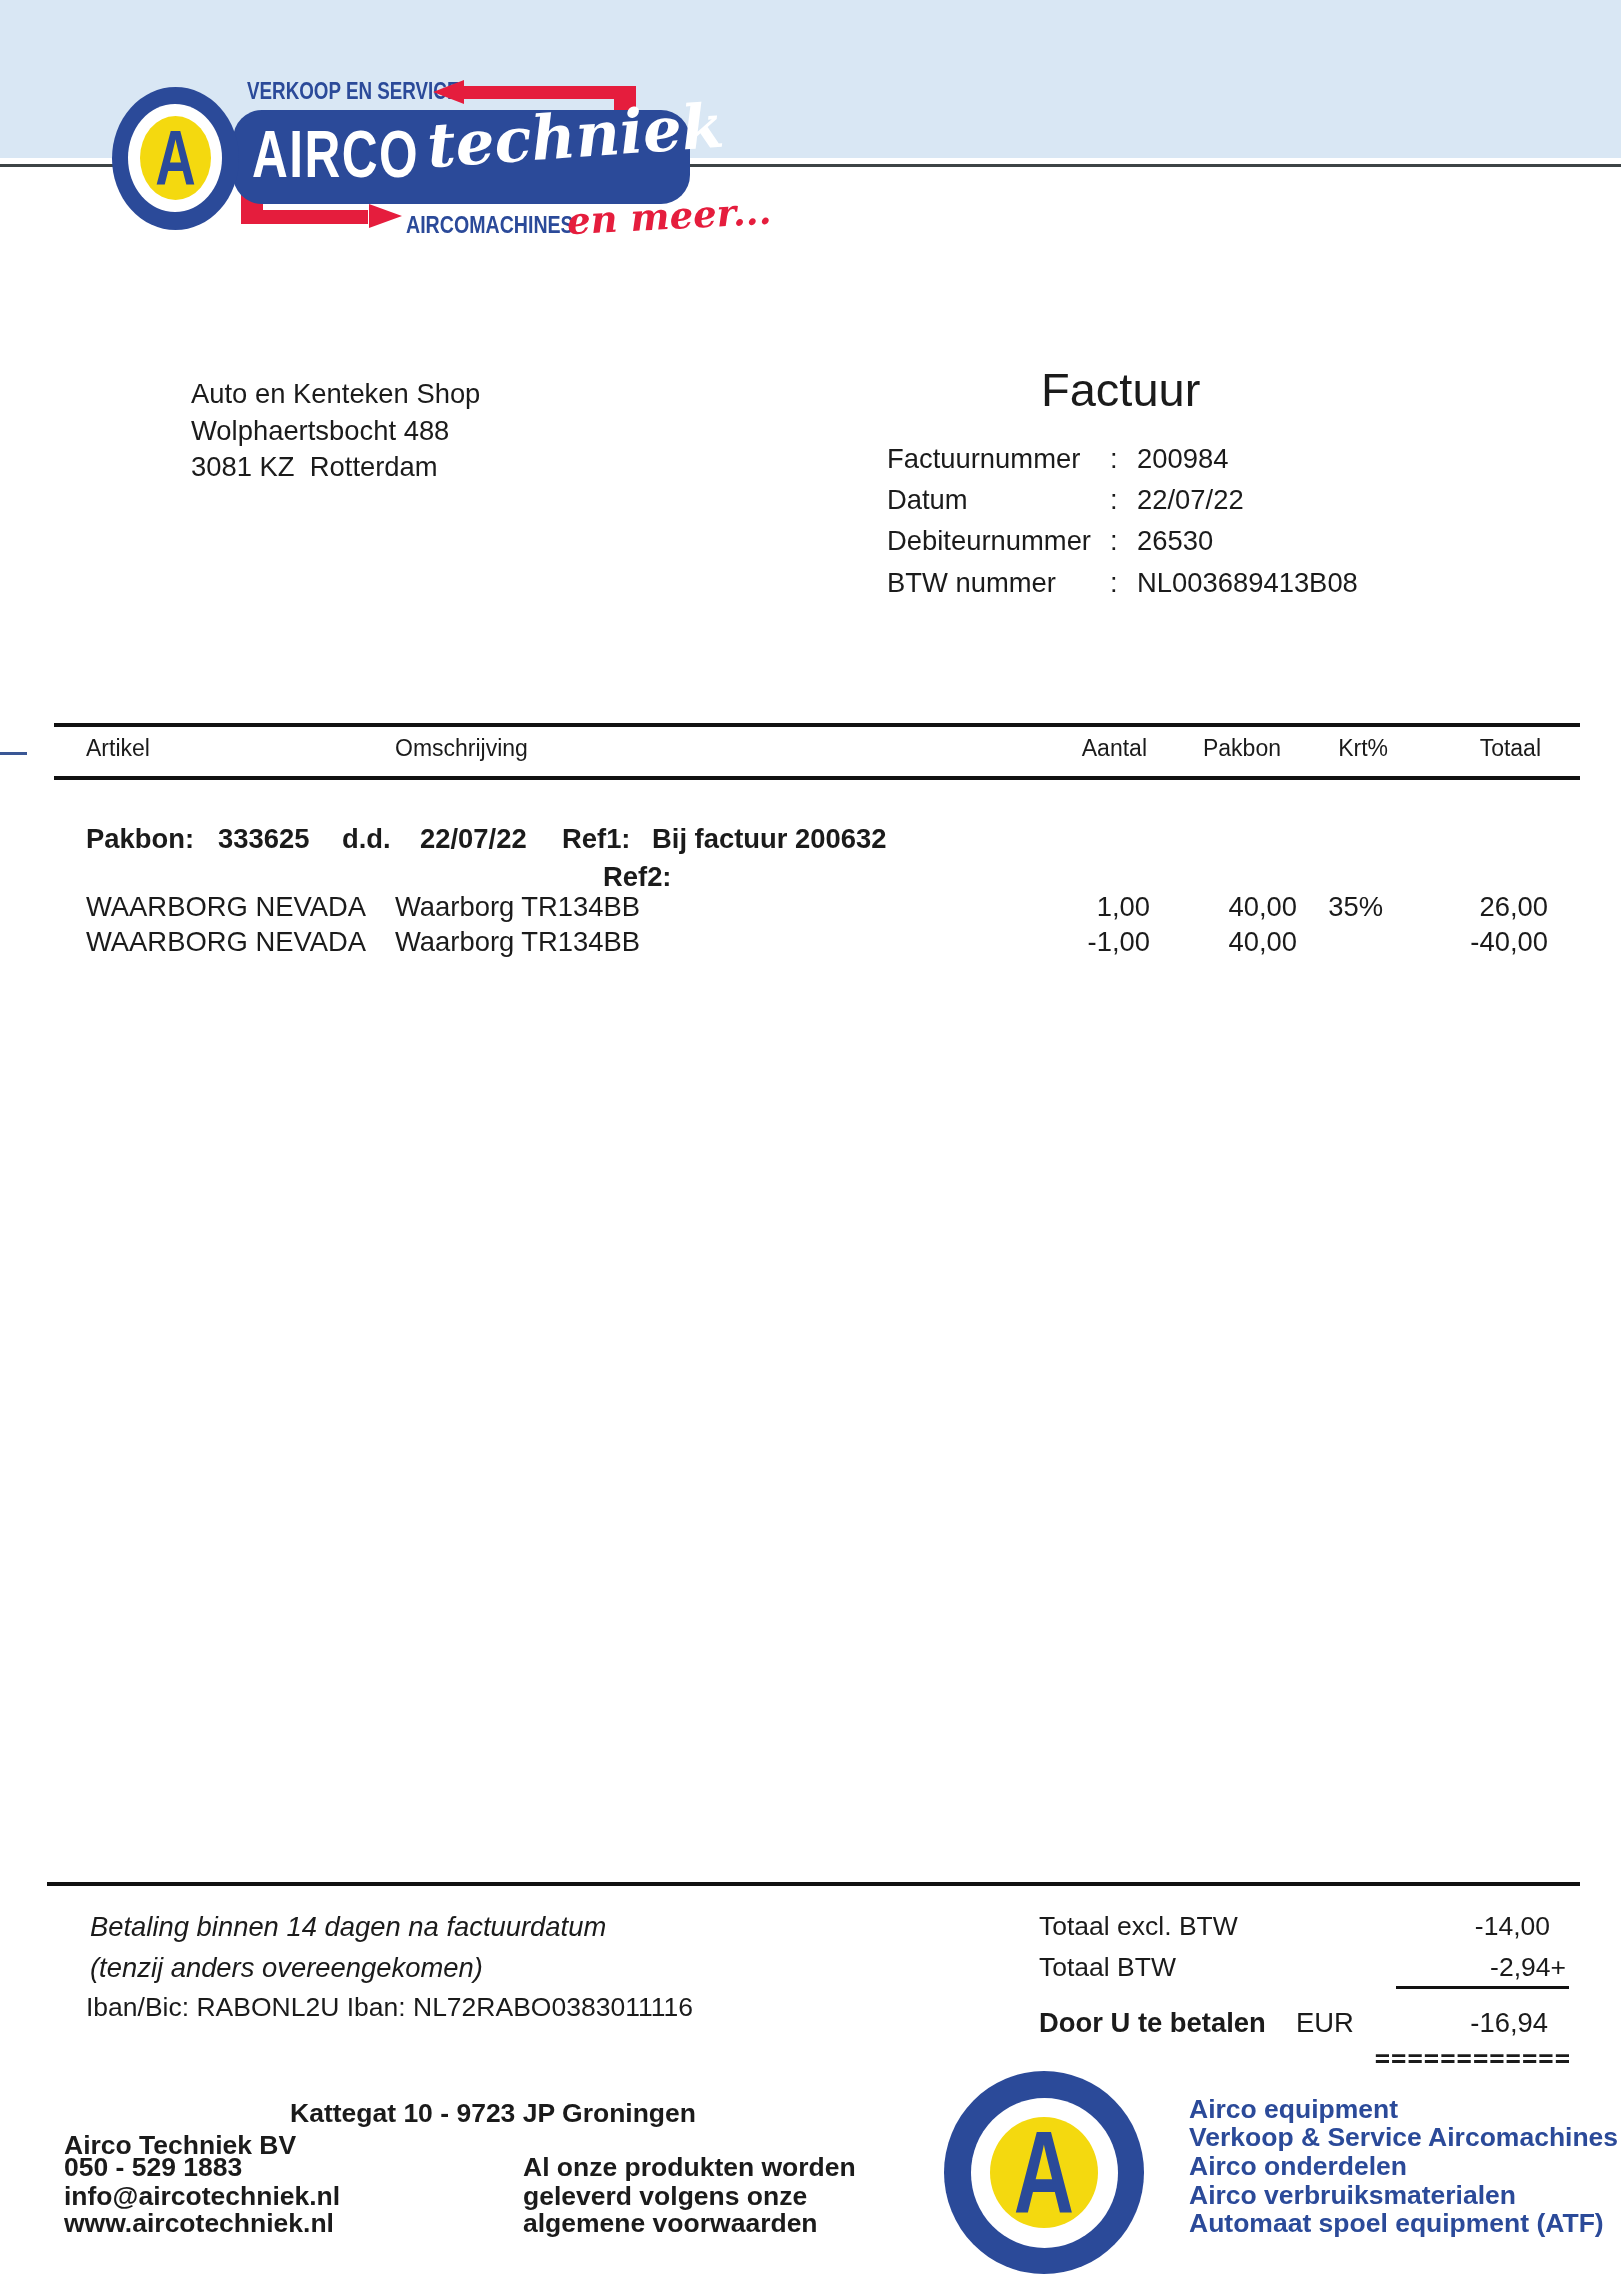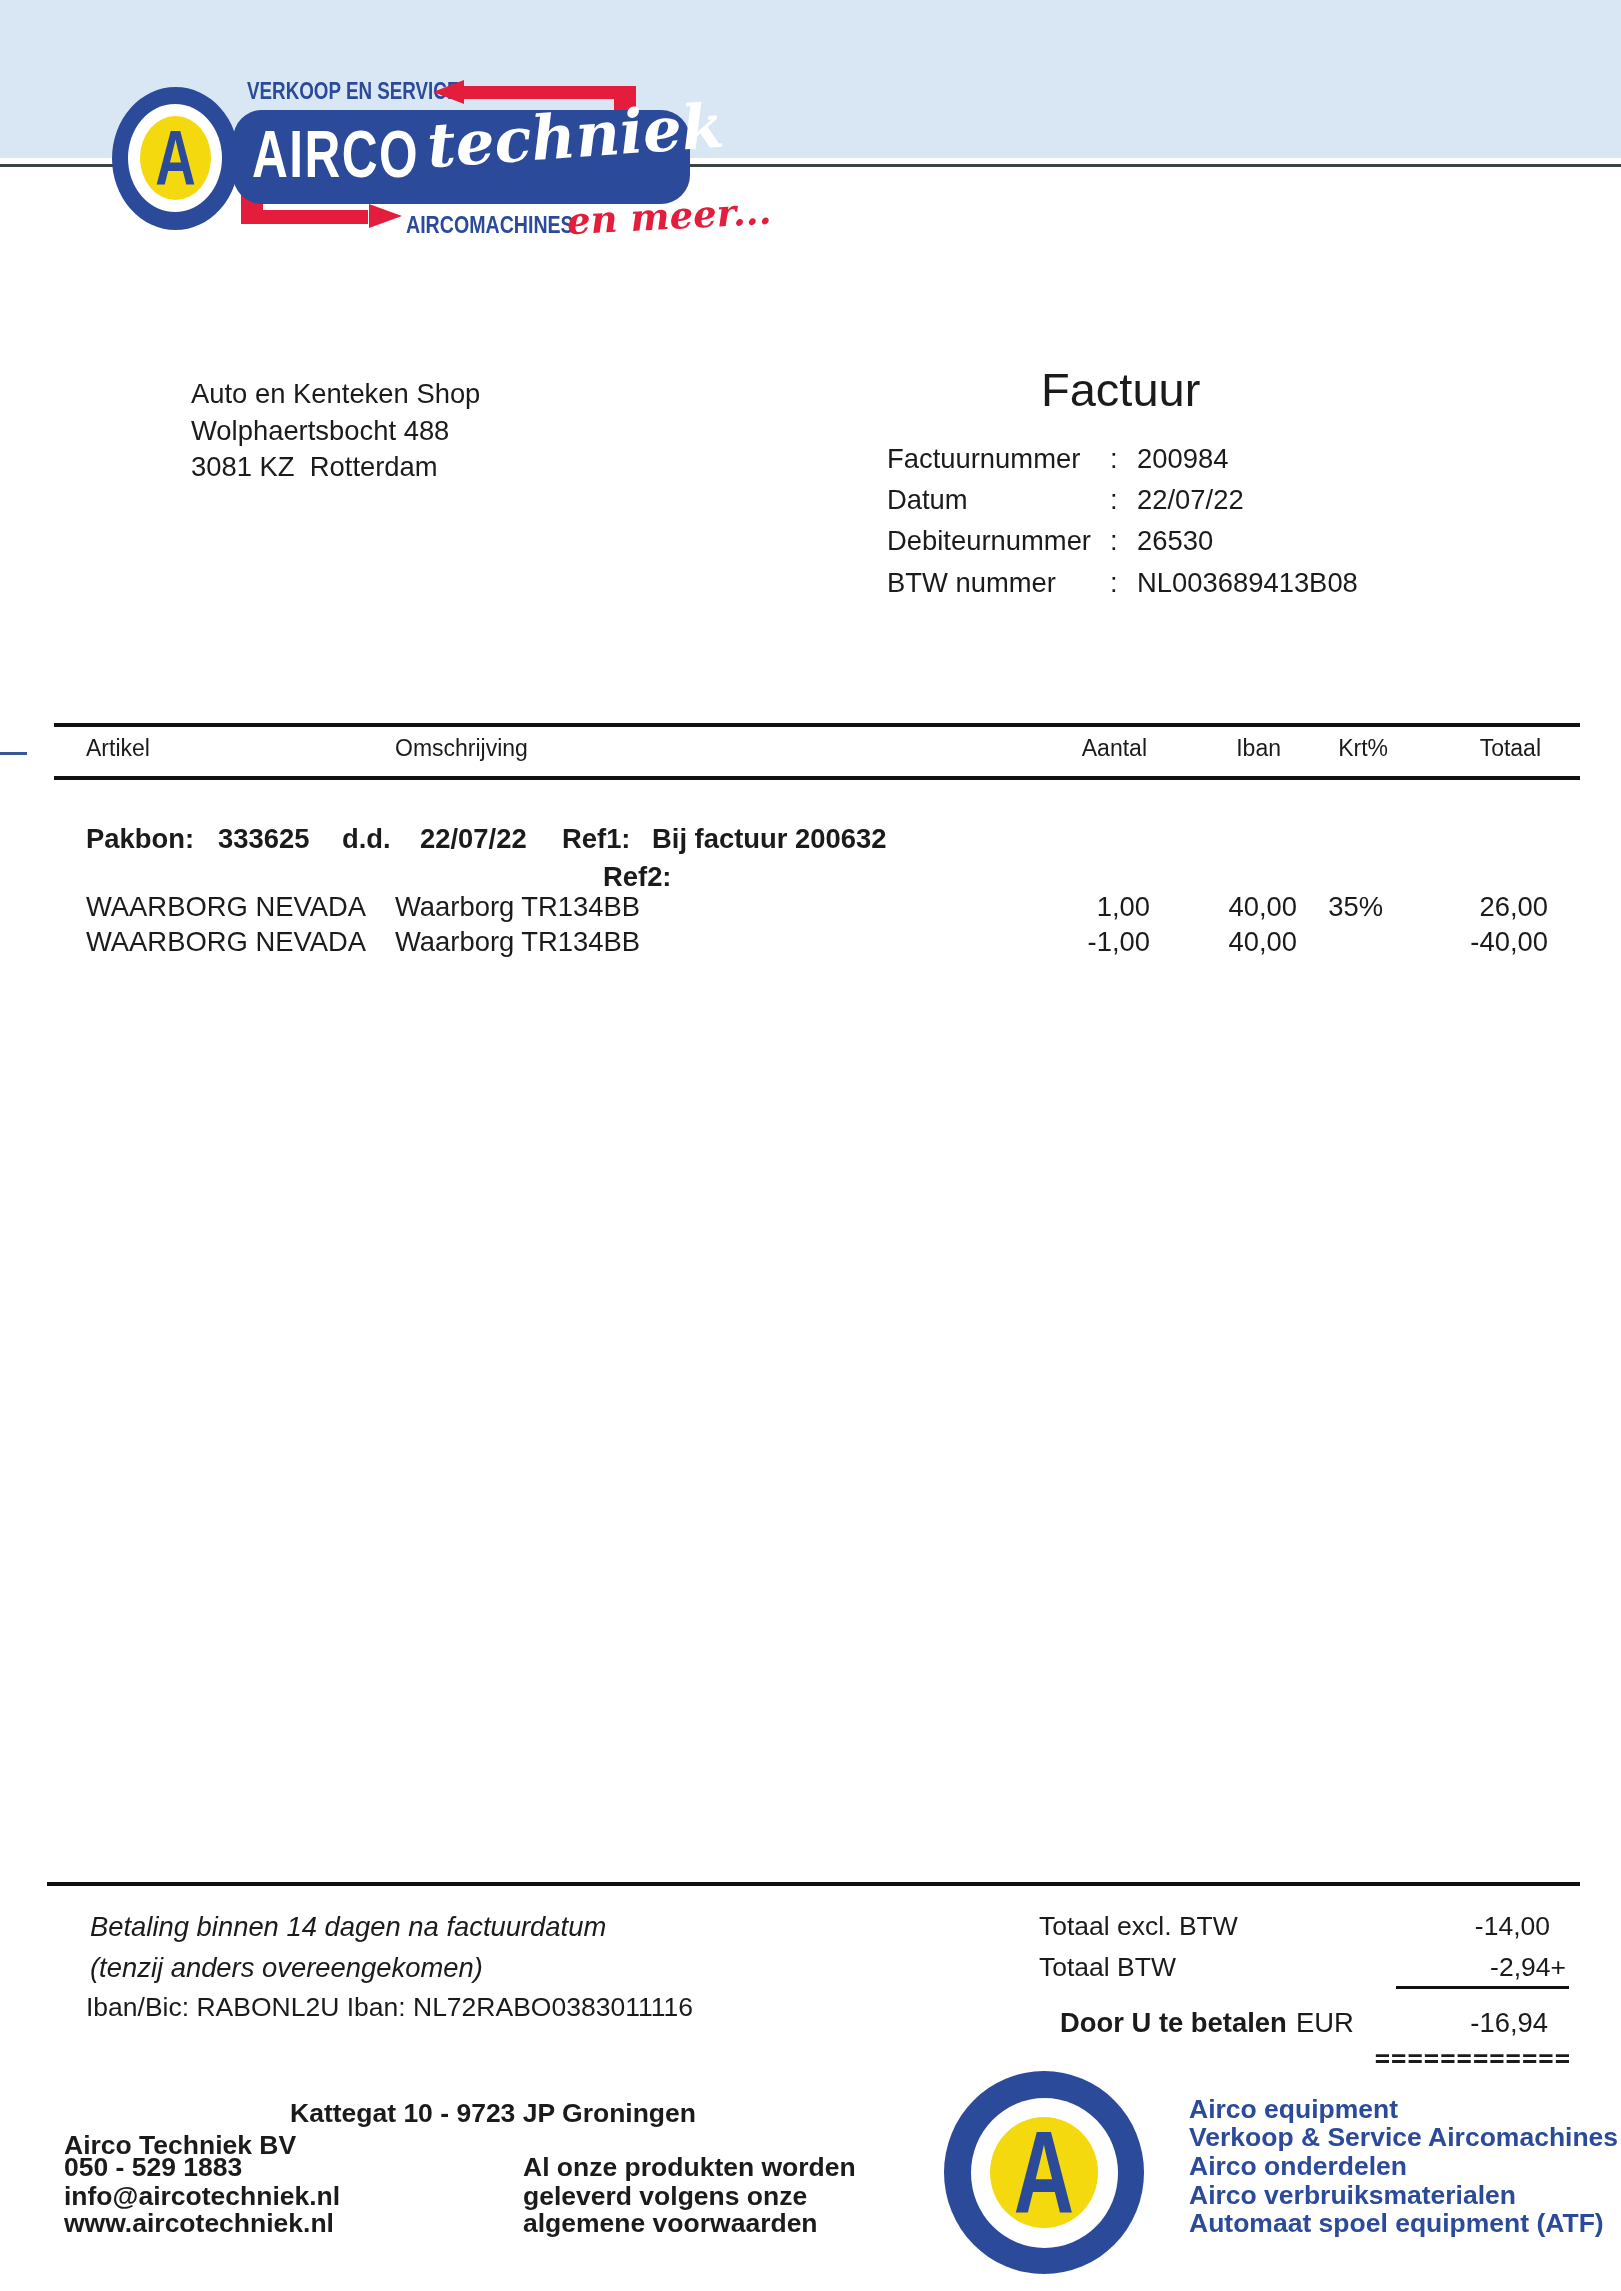--- a/index.html
+++ b/index.html
@@ -113,21 +113,21 @@
   <div class="t fld" style="left:1137px;top:525px;">26530</div>
 
   <div class="t fld" style="left:887px;top:567px;">BTW nummer</div>
   <div class="t fld" style="left:1110px;top:567px;">:</div>
   <div class="t fld" style="left:1137px;top:567px;">NL003689413B08</div>
 
   <div class="rule" style="left:54px;top:723px;width:1526px;height:3.9px;"></div>
   <div class="t th" style="left:86px;top:735px;">Artikel</div>
   <div class="t th" style="left:395px;top:735px;">Omschrijving</div>
   <div class="t th r" style="right:474px;top:735px;">Aantal</div>
-  <div class="t th r" style="right:340px;top:735px;">Iban</div>
+  <div class="t th r" style="right:340px;top:735px;">Pakbon</div>
   <div class="t th r" style="right:233px;top:735px;">Krt%</div>
   <div class="t th r" style="right:80px;top:735px;">Totaal</div>
   <div class="rule" style="left:54px;top:776px;width:1526px;height:3.9px;"></div>
 
   <div class="t row b" style="left:86px;top:823px;">Pakbon:</div>
   <div class="t row b" style="left:218px;top:823px;">333625</div>
   <div class="t row b" style="left:342px;top:823px;">d.d.</div>
   <div class="t row b" style="left:420px;top:823px;">22/07/22</div>
   <div class="t row b" style="left:562px;top:823px;">Ref1:</div>
   <div class="t row b" style="left:652px;top:823px;">Bij factuur 200632</div>
@@ -151,21 +151,21 @@
 
   <div class="t foot-it" style="left:90px;top:1911px;font-style:italic;">Betaling binnen 14 dagen na factuurdatum</div>
   <div class="t foot-it" style="left:90px;top:1952px;">(tenzij anders overeengekomen)</div>
   <div class="t foot-sm" style="left:86px;top:1992px;">Iban/Bic: RABONL2U Iban: NL72RABO0383011116</div>
 
   <div class="t tot" style="left:1039px;top:1911px;">Totaal excl. BTW</div>
   <div class="t tot r" style="right:71px;top:1911px;">-14,00</div>
   <div class="t tot" style="left:1039px;top:1952px;">Totaal BTW</div>
   <div class="t tot r" style="right:55px;top:1952px;">-2,94+</div>
   <div class="rule" style="left:1396px;top:1986px;width:173px;height:2.9px;"></div>
-  <div class="t due b" style="left:1039px;top:2007px;margin-left:21px;">Door U te betalen</div>
+  <div class="t due b" style="left:1039px;top:2007px;">Door U te betalen</div>
   <div class="t due" style="left:1296px;top:2007px;">EUR</div>
   <div class="t due r" style="right:73px;top:2007px;">-16,94</div>
   <div class="t eqline r" style="right:50px;top:2044px;">============</div>
 
   <div class="t bot" style="left:64px;top:2098px;margin-top:32px;">Airco Techniek BV</div>
   <div class="t bot" style="left:290px;top:2098px;">Kattegat 10 - 9723 JP Groningen</div>
 
   <div class="t bot" style="left:64px;top:2152px;">050 - 529 1883</div>
   <div class="t bot" style="left:64px;top:2181px;">info@aircotechniek.nl</div>
   <div class="t bot" style="left:64px;top:2208px;">www.aircotechniek.nl</div>

